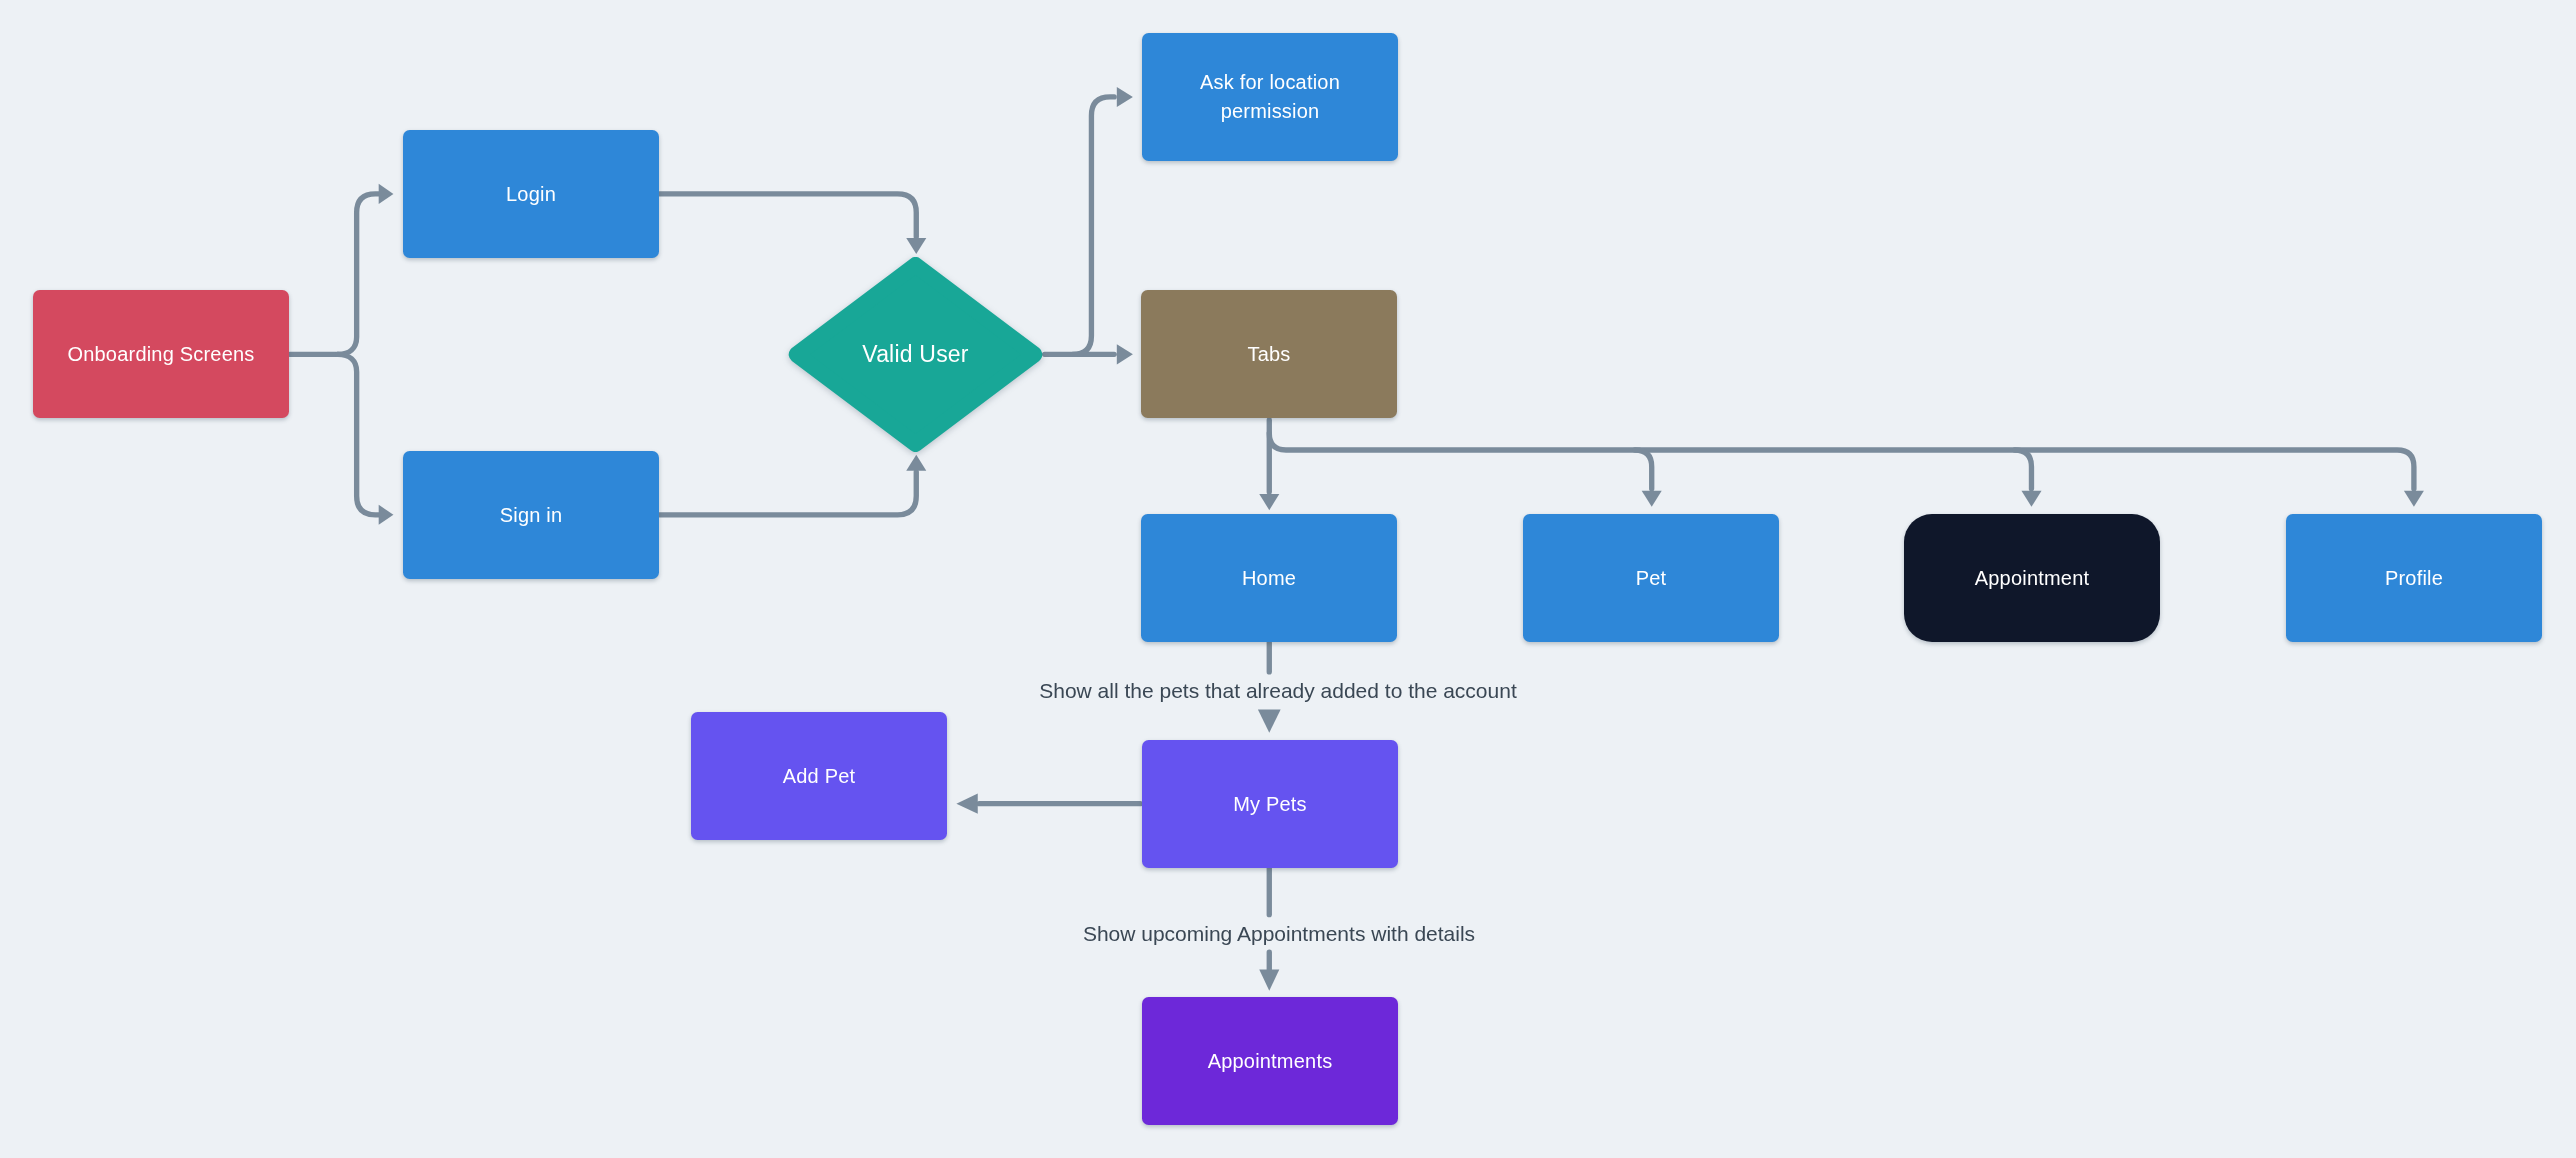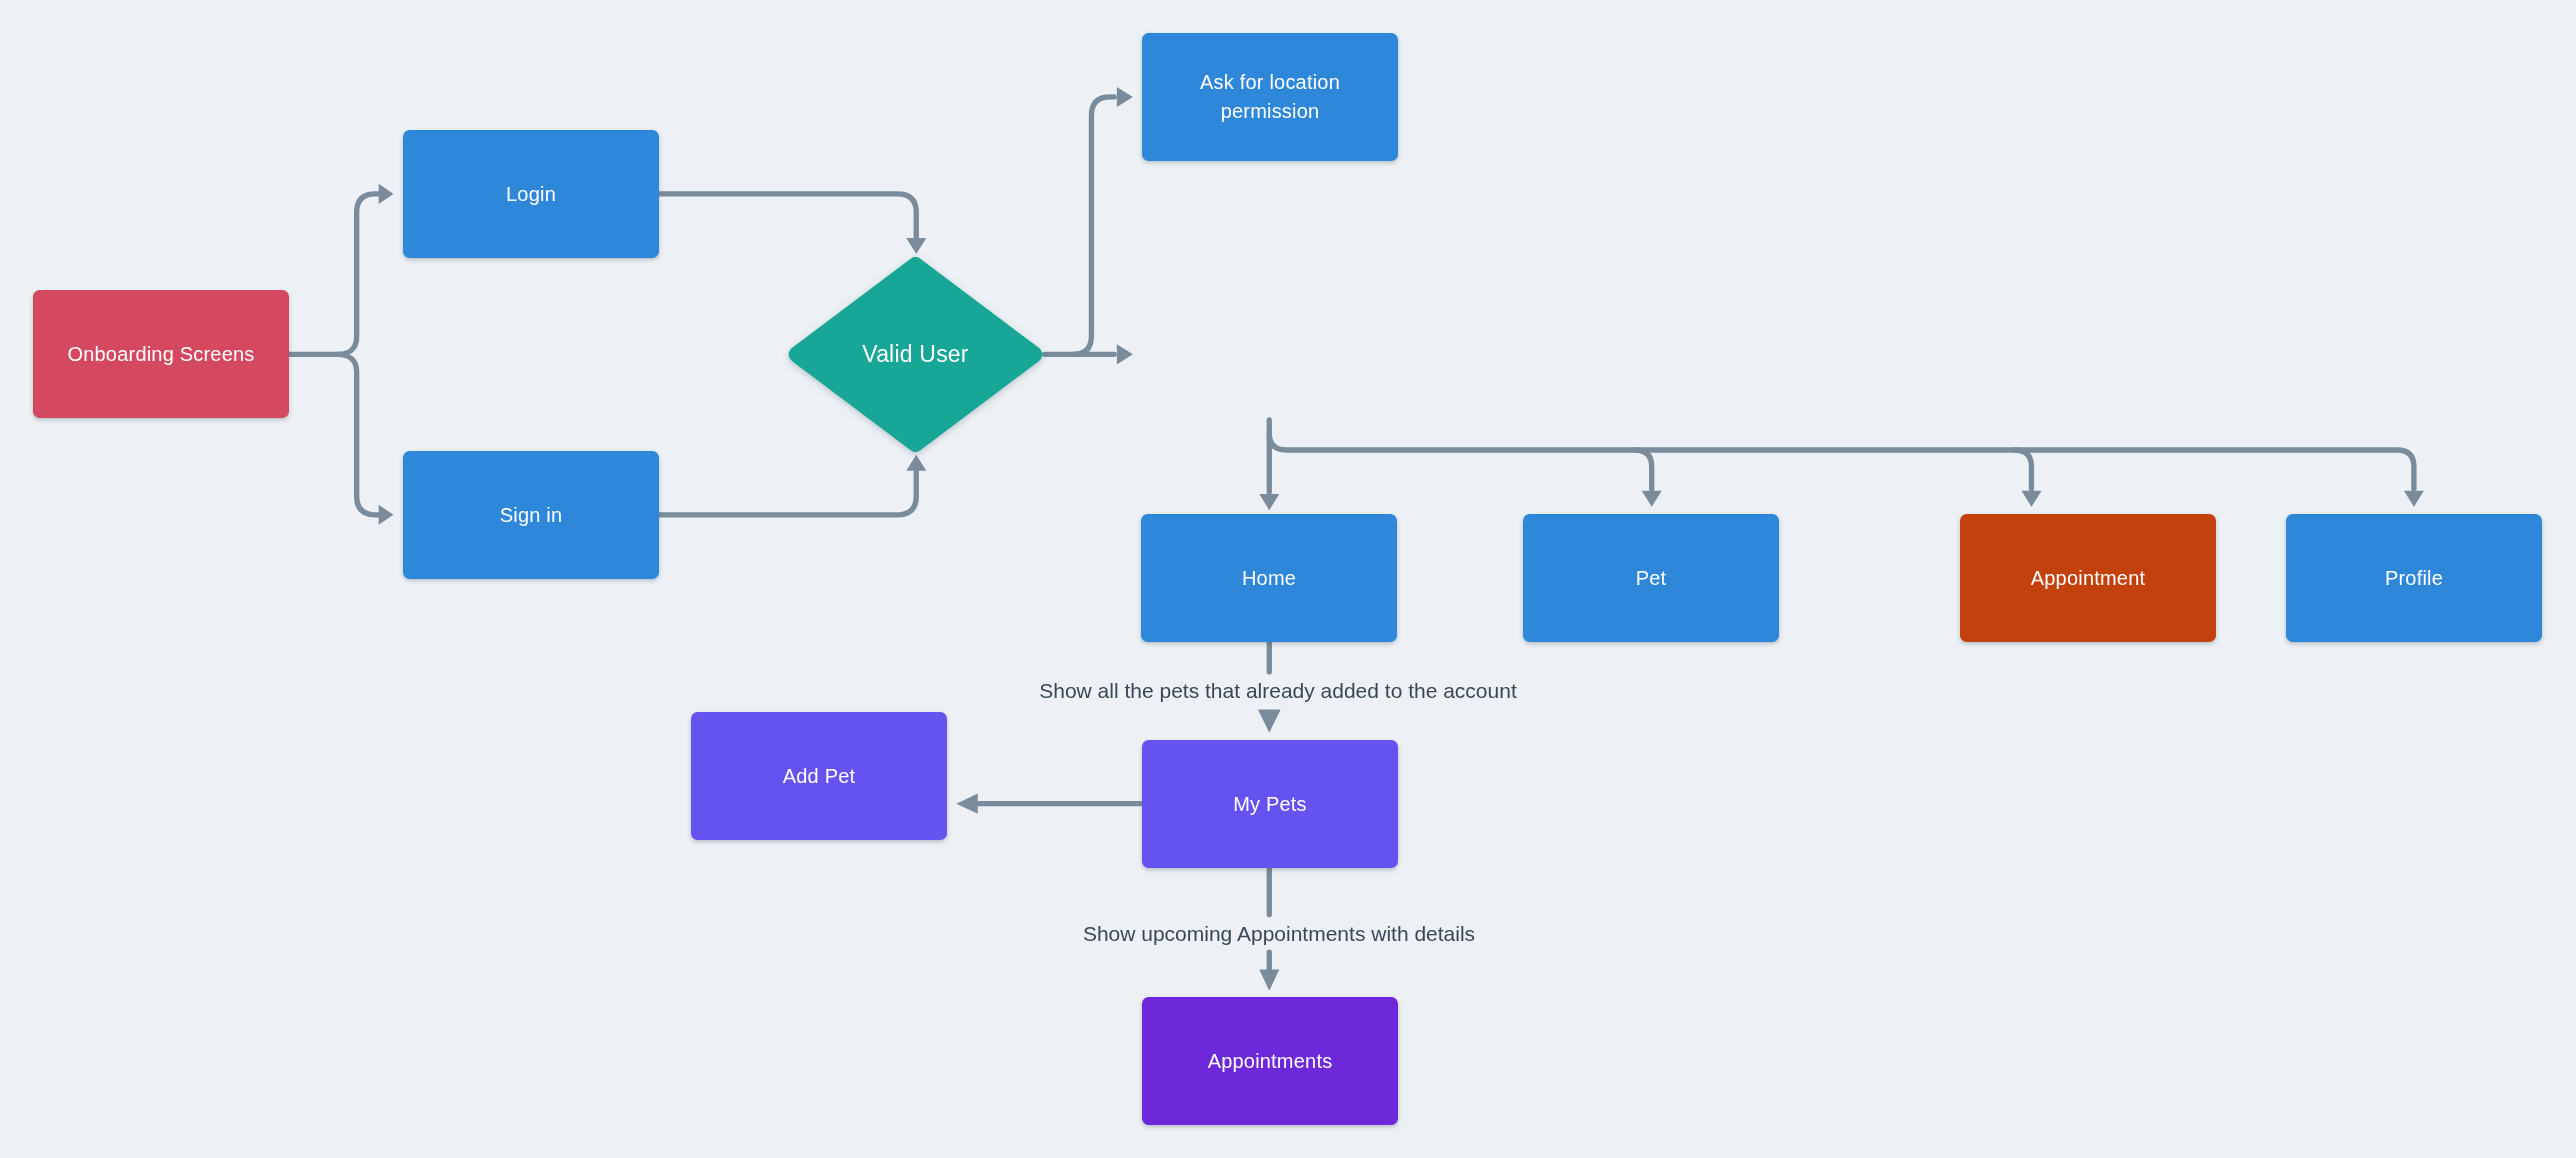--- a/index.html
+++ b/index.html
@@ -131,32 +131,36 @@
       <polygon points="200,21 378,155 200,289 22,155" fill="#18a797" stroke="#18a797" stroke-width="24" stroke-linejoin="round"></polygon>
     </svg>
     <div class="diamond-label">Valid User</div>
   </div>
 
   <div class="node" style="left: 1142px; top: 33px; background-color: rgb(46, 135, 216);">
     <span>Ask for location permission</span>
 
   </div>
 
+  <div class="node" style="left: 1141px; top: 290px; background-color: rgb(139, 122, 92);">
+    <span>Tabs</span>
+
+  </div>
 
   <div class="node" style="left: 1141px; top: 514px; background-color: rgb(46, 135, 216);">
     <span>Home</span>
 
   </div>
 
   <div class="node" style="left: 1523px; top: 514px; background-color: rgb(46, 135, 216);">
     <span>Pet</span>
 
   </div>
 
-  <div class="node" style="left: 1960px; top: 514px; background-color: #c2410c;">
+  <div class="node" style="left: 1904px; top: 514px; background-color: #0f172a; border-radius: 28px;">
     <span>Appointment</span>
 
   </div>
 
   <div class="node" style="left: 2286px; top: 514px; background-color: rgb(46, 135, 216);">
     <span>Profile</span>
 
   </div>
 
   <div class="node" style="left: 1142px; top: 740px; background-color: rgb(101, 83, 240);">

